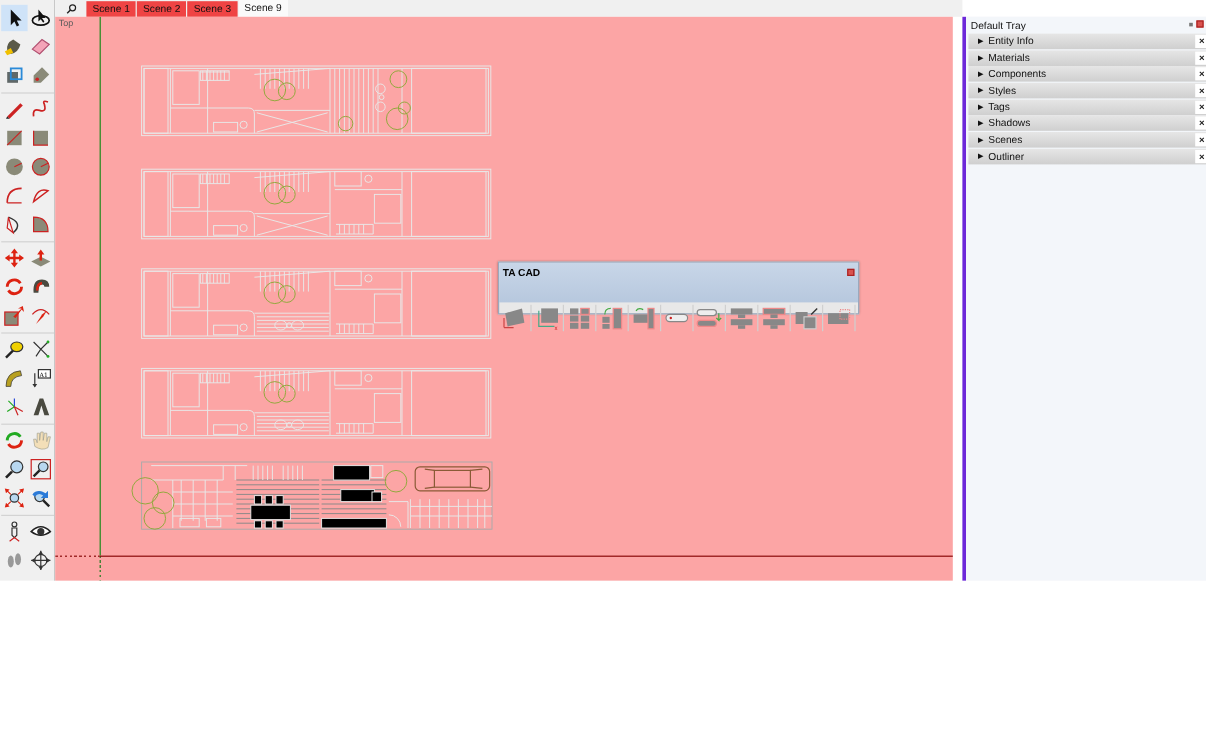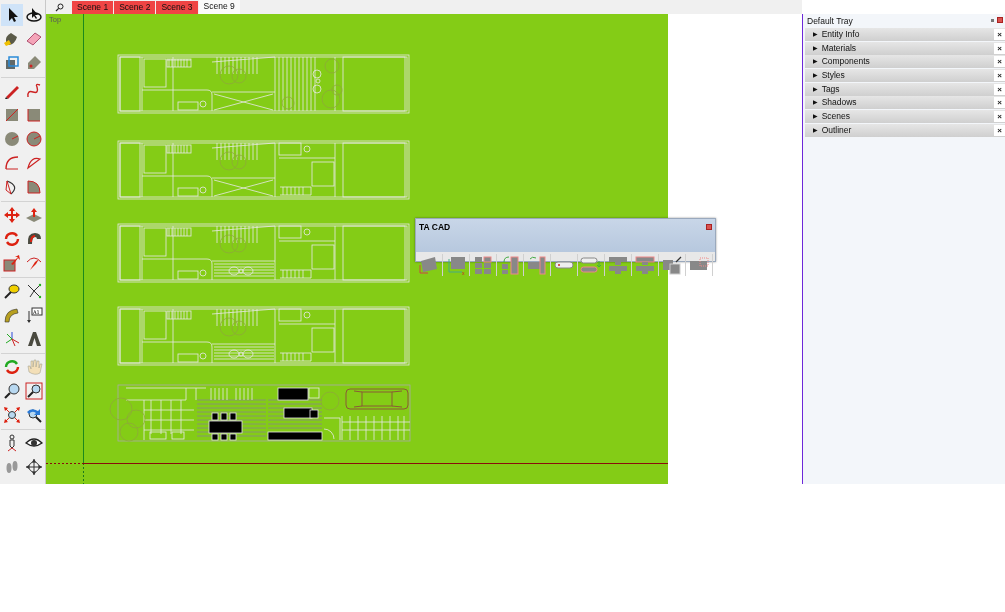--- a/index.html
+++ b/index.html
@@ -15,21 +15,21 @@
   .tb-btn svg { width: 18px; height: 18px; }
   .tb-sep { position: absolute; left: 1px; width: 44px; height: 1px; background: #d3d3d3; }
 
   
   #tabs { position: absolute; left: 46px; top: 0; width: 756px; height: 14px; background: #f0f0f0; display: flex; align-items: flex-end; }
   .tab-search { width: 26px; height: 14px; display: flex; align-items: center; justify-content: center; font-size: 9px; color: #222; }
   .tab { height: 13px; padding: 0 5px; font-size: 8.5px; color: #111; line-height: 13px; background: #ef4444; margin-right: 1px; }
   .tab.active { background: #fafafa; height: 14px; line-height: 13px; }
 
   
-  #viewport { position: absolute; left: 46px; top: 14px; width: 622px; height: 470px; background: #84cc16; overflow: hidden; }
+  #viewport { position: absolute; left: 46px; top: 14px; width: 748px; height: 470px; background: #fca5a5; overflow: hidden; }
   .view-label { position: absolute; left: 3px; top: 1px; font-size: 7.5px; color: #5a5a5a; }
   .axis-green { position: absolute; left: 37px; top: 0; width: 1px; height: 449px; background: #1c8a1c; }
   .axis-green-dash { position: absolute; left: 37px; top: 449px; width: 1px; height: 21px;
     background: repeating-linear-gradient(to bottom, #1c7a1c 0 2px, transparent 2px 4px); }
   .axis-red { position: absolute; left: 37px; top: 449px; width: 719px; height: 1px; background: #8a0c0c; }
   .axis-red-dash { position: absolute; left: 0; top: 449px; width: 37px; height: 1px;
     background: repeating-linear-gradient(to right, #8a0c0c 0 2px, transparent 2px 4px); }
 
   .plan { position: absolute; }
   .plan svg { display: block; }
@@ -39,21 +39,21 @@
     border: 1px solid #9aa9bd; box-shadow: 0 0 2px rgba(0,0,0,.4); }
   #tacad .title { height: 33px; background: linear-gradient(#c8d6e8, #b7c8de); font-size: 8.5px; font-weight: bold; color: #000;
     padding-left: 3px; line-height: 16px; position: relative; }
   #tacad .close { position: absolute; right: 3px; top: 5px; width: 6px; height: 6px; background: #d9534f; border: 1px solid #a22; }
   #tacad .tools { display: flex; padding: 2px 1px; }
   .tc-btn { width: 26px; height: 22px; margin-right: 1.3px; display: flex; align-items: center; justify-content: center;
     border-right: 1px solid #d0d0d0; }
   .tc-btn svg { width: 22px; height: 20px; }
 
   
-  #tray { position: absolute; left: 802px; top: 14px; width: 203px; height: 470px; background: #f3f6fa; border-left: 1px solid #6d28d9; }
+  #tray { position: absolute; left: 802px; top: 14px; width: 203px; height: 470px; background: #f3f6fa; border-left: 3px solid #6d28d9; }
   #tray .tray-head { height: 14px; font-size: 8.5px; color: #111; line-height: 14px; padding-left: 4px; position: relative; background: #f3f6fa; }
   #tray .pin { position: absolute; right: 11px; top: 5px; width: 3px; height: 3px; background: #777; }
   #tray .tray-close { position: absolute; right: 2px; top: 3px; width: 6px; height: 6px; background: #d9534f; border: 1px solid #a22; }
   .panel { position: relative; height: 13px; margin: 0 0 0.7px 2px; width: 201px; background: linear-gradient(#e6e6e6, #cfcfcf);
     font-size: 8.5px; line-height: 13px; color: #111; padding-left: 8px; }
   .panel .tri { display: inline-block; font-size: 6px; margin-right: 4px; vertical-align: 1px; }
   .panel .x { position: absolute; right: 1px; top: 1px; width: 11px; height: 11px; background: #fff; font-size: 8px; line-height: 11px;
     text-align: center; font-weight: bold; color: #222; }
 
   #bottom-white { position: absolute; left: 0; top: 484px; width: 1005px; height: 128px; background: #fff; }

